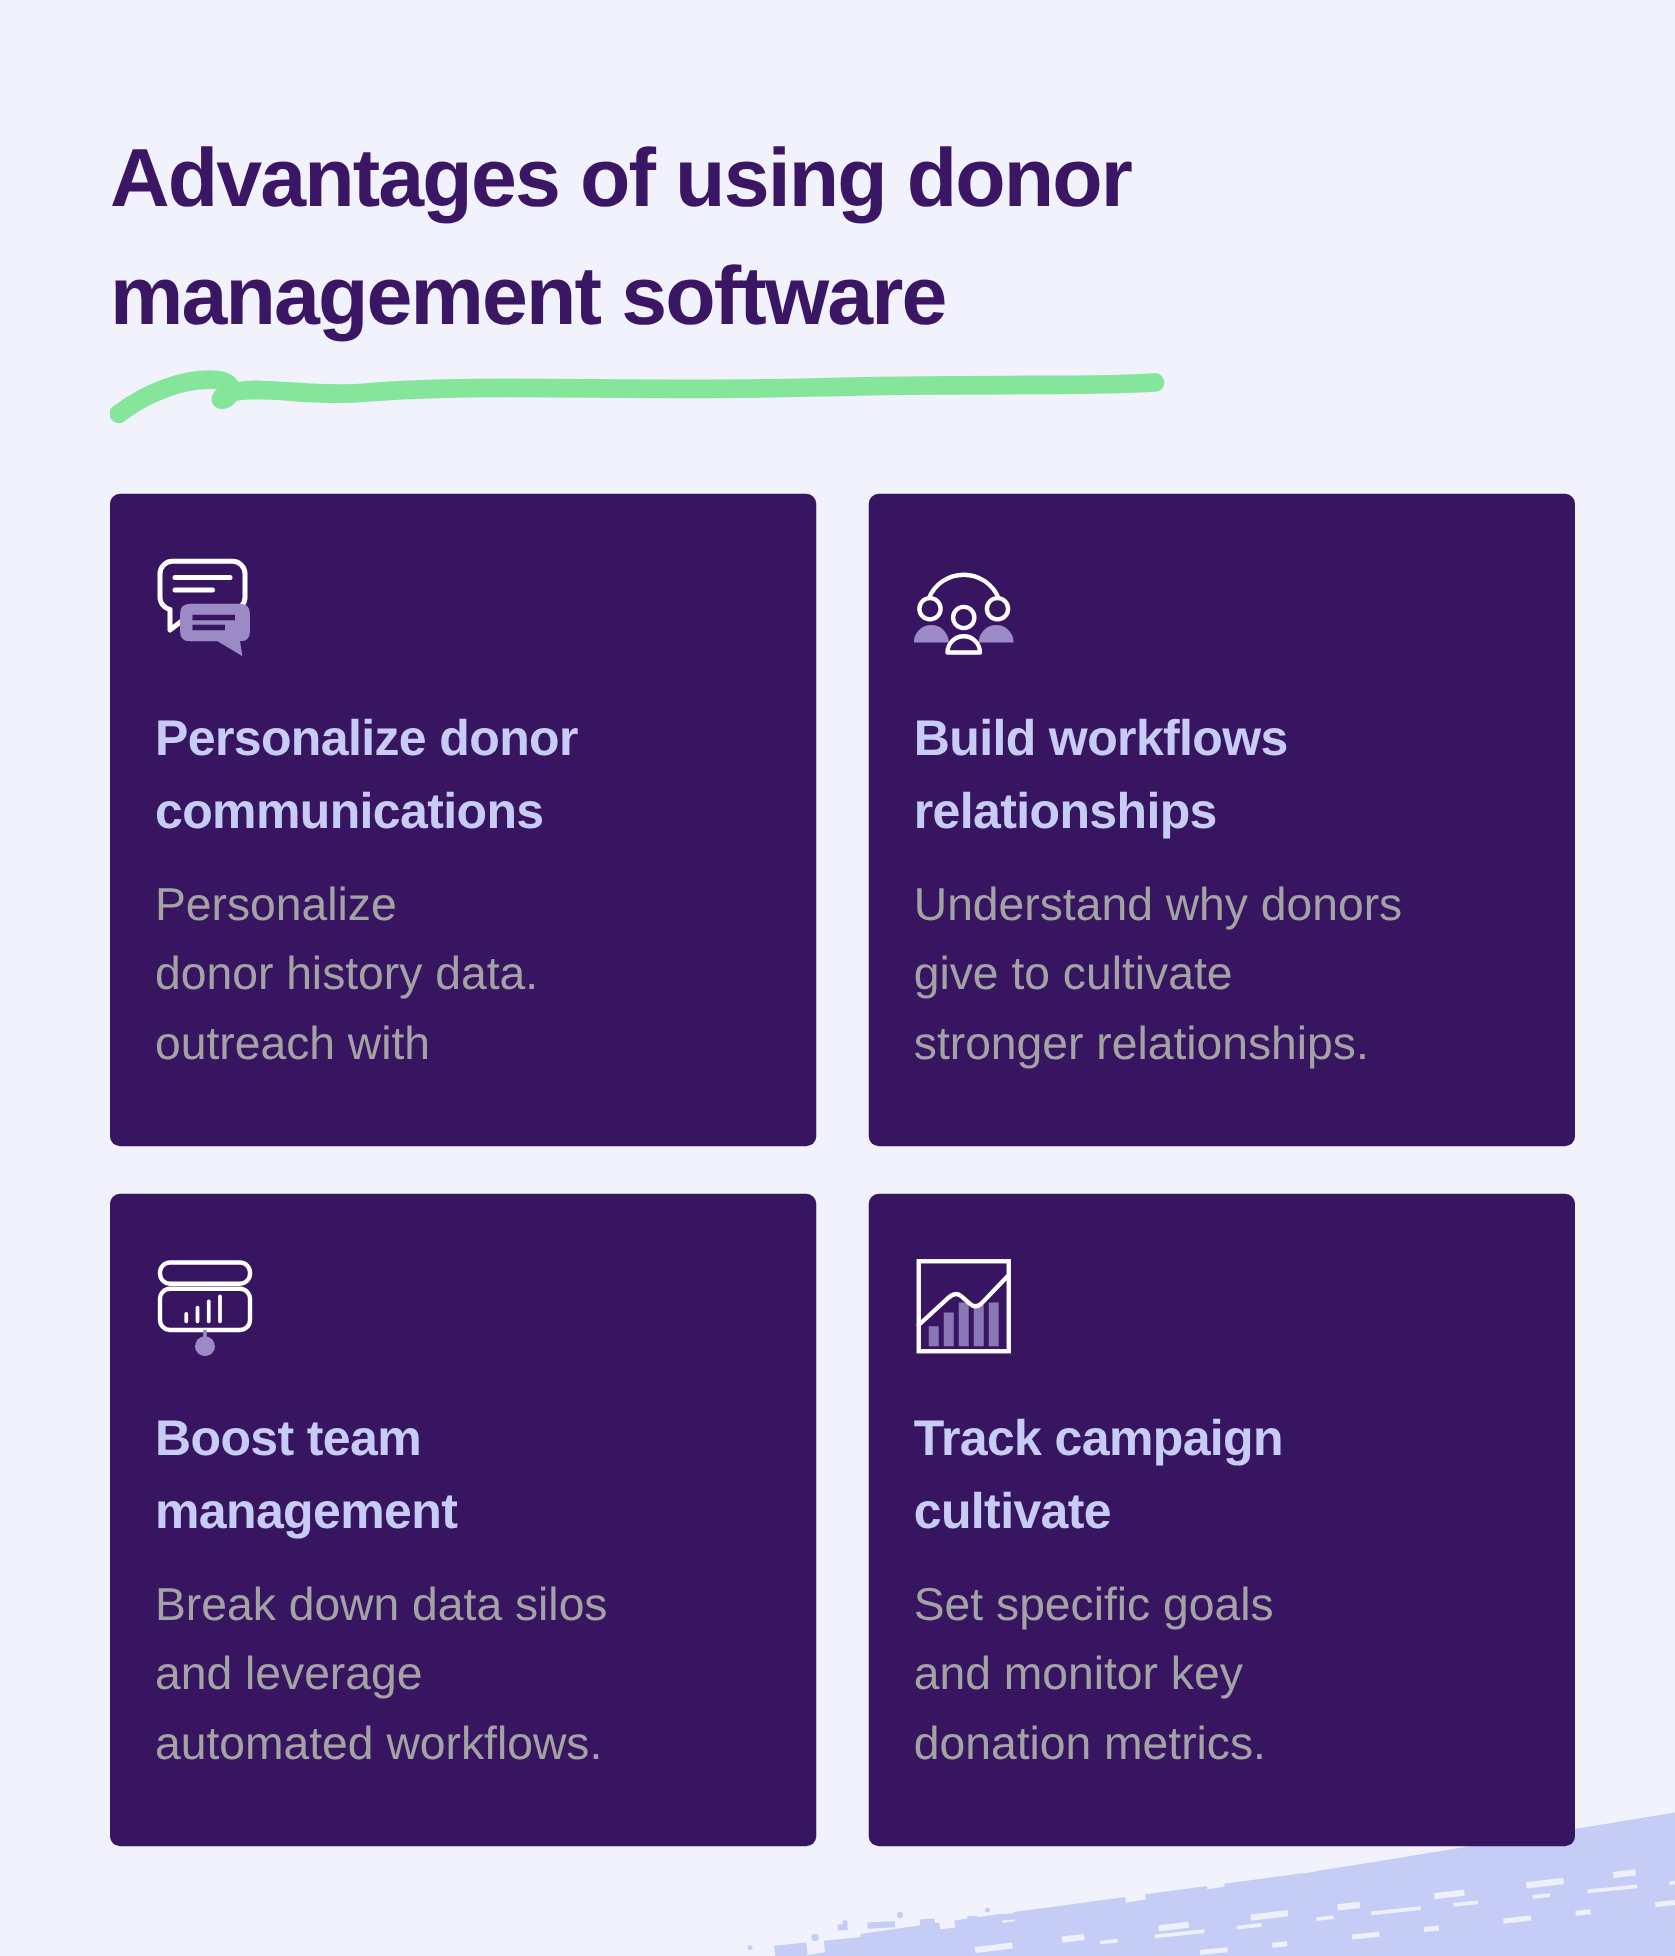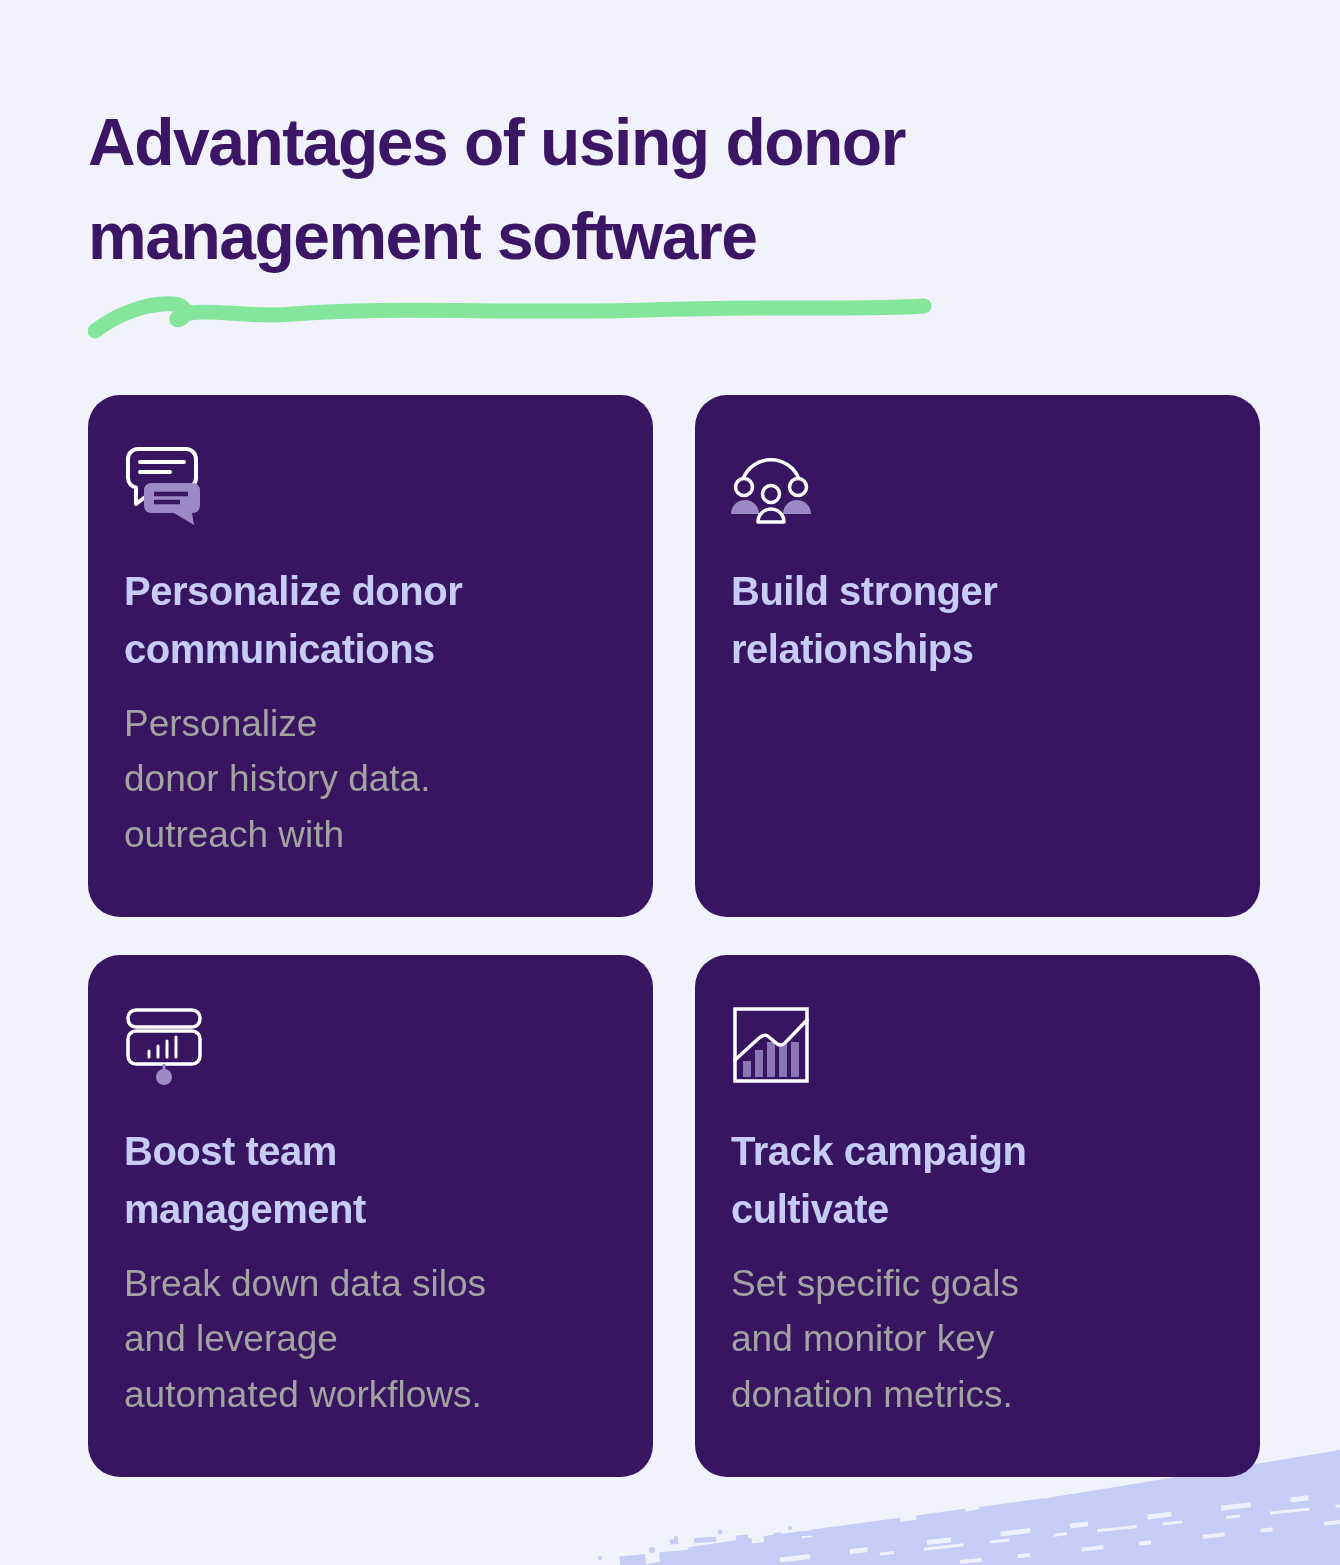--- a/index.html
+++ b/index.html
@@ -31,21 +31,21 @@
     margin-top: 52px;
     display: grid;
     grid-template-columns: 565px 565px;
     column-gap: 42px;
     row-gap: 38px;
   }
   .card {
     width: 565px;
     height: 522px;
     background: #371560;
-    border-radius: 32px;
+    border-radius: 8px;
     padding: 50px 38px 0 36px;
   }
   .card-icon { width: 80px; height: 80px; display: block; }
   .card-title {
     margin-top: 38px;
     color: #c7ccf4;
     font-size: 40px;
     font-weight: 700;
     letter-spacing: -0.5px;
     line-height: 1.43;
@@ -107,23 +107,28 @@
       <svg class="card-icon" viewBox="0 0 80 80">
         <path d="M12 34 A 30 30 0 0 1 68 34" fill="none" stroke="#ffffff" stroke-width="3.5"></path>
         <path d="M0 69a14 14 0 0 1 28 0z" fill="#9c8ac6"></path>
         <path d="M52 69a14 14 0 0 1 28 0z" fill="#9c8ac6"></path>
         <circle cx="13" cy="42" r="8.5" fill="#371560" stroke="#ffffff" stroke-width="3.5"></circle>
         <circle cx="67" cy="42" r="8.5" fill="#371560" stroke="#ffffff" stroke-width="3.5"></circle>
         <circle cx="40" cy="49" r="8.5" fill="#371560" stroke="#ffffff" stroke-width="3.5"></circle>
         <path d="M27 77a13 13 0 0 1 26 0z" fill="none" stroke="#ffffff" stroke-width="3.5" stroke-linejoin="round"></path>
       </svg>
       <h2 class="card-title">
-        <span>Build stronger</span>
+        <span>Build workflows</span>
         <span>relationships</span>
       </h2>
+      <div class="card-body">
+        <span>Understand why donors</span>
+        <span>give to cultivate</span>
+        <span>stronger relationships.</span>
+      </div>
     </div>
 
     <div class="card">
       <svg class="card-icon" viewBox="0 0 80 80">
         <rect x="4" y="5" width="72" height="17" rx="8" fill="none" stroke="#ffffff" stroke-width="3.5"></rect>
         <rect x="4" y="26" width="72" height="33" rx="8" fill="none" stroke="#ffffff" stroke-width="3.5"></rect>
         <line x1="25" y1="52" x2="25" y2="46" stroke="#ffffff" stroke-width="3" stroke-linecap="round"></line>
         <line x1="34" y1="52" x2="34" y2="41" stroke="#ffffff" stroke-width="3" stroke-linecap="round"></line>
         <line x1="43" y1="52" x2="43" y2="36" stroke="#ffffff" stroke-width="3" stroke-linecap="round"></line>
         <line x1="52" y1="52" x2="52" y2="32" stroke="#ffffff" stroke-width="3" stroke-linecap="round"></line>

